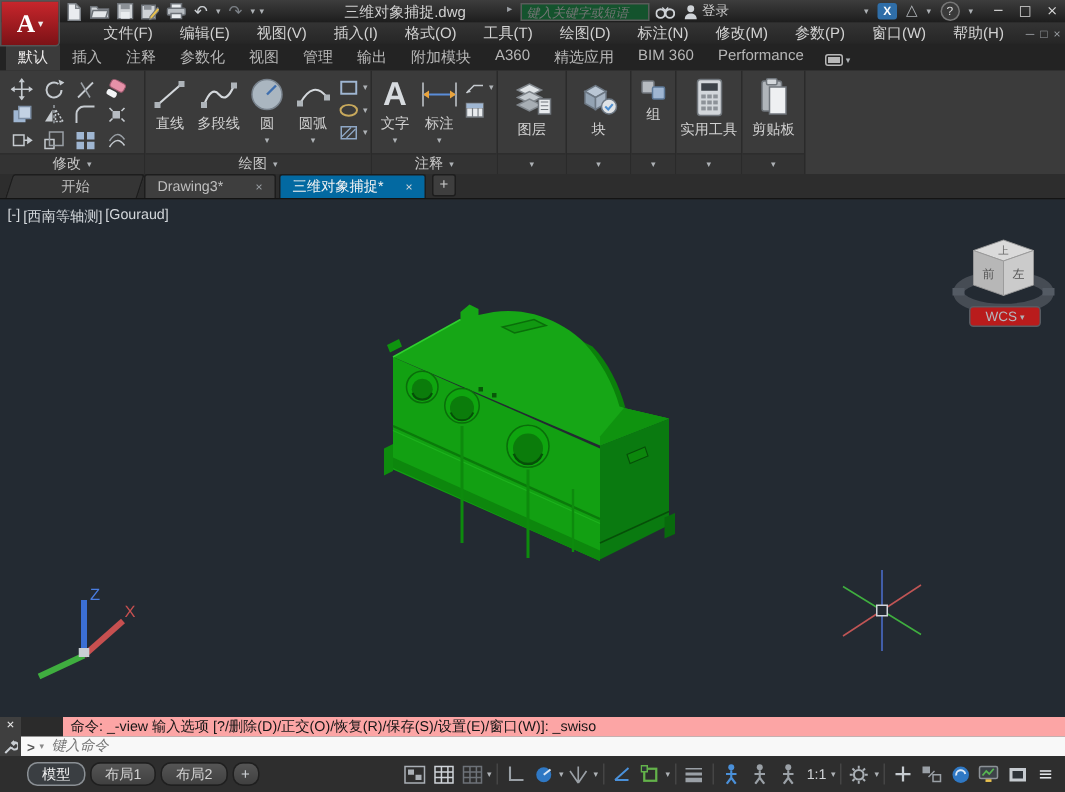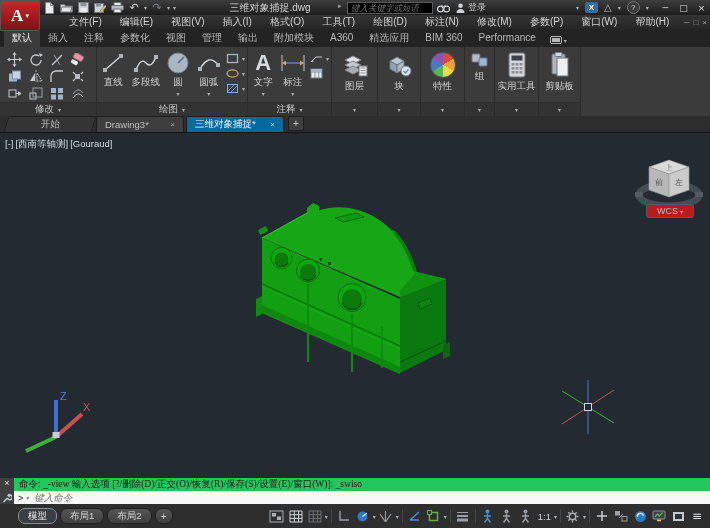--- a/index.html
+++ b/index.html
@@ -13,21 +13,21 @@
            color:#fff;font-weight:bold;font-size:17px;z-index:9;font-family:"Liberation Serif",serif;}
   .applogo .lgcaret{font-size:7px;color:#eee;margin-left:2px;font-family:"DejaVu Sans",sans-serif;}
   .qat{left:42px;top:1px;height:13px;display:flex;align-items:center;gap:3px;}
   .qat svg{display:block}
   .qicon{width:14px;height:12px;display:flex;align-items:center;justify-content:center;}
   .qglyph{font-size:11px;line-height:12px;color:#cfd3d7;font-family:"DejaVu Sans",sans-serif;}
   .dim{color:#7c8187 !important;}
   .tinycaret{font-size:6px;color:#aeb2b6;font-family:"DejaVu Sans",sans-serif;}
   .doctitle{left:180px;top:1px;width:180px;text-align:center;font-size:10px;color:#cfcfcf;}
   .tb-flyout{left:338px;top:2px;font-size:7px;color:#9b9fa4;}
-  .searchbox{left:347px;top:2px;width:84px;height:10px;background:#000000;border:1px solid #5a5a5a;
+  .searchbox{left:347px;top:2px;width:84px;height:10px;background:#14532d;border:1px solid #5a5a5a;
              display:flex;align-items:center;}
   .searchbox input{width:100%;background:transparent;border:0;outline:none;color:#9a9a9a;
                    font-size:8.5px;font-style:italic;padding:0 3px;font-family:inherit;}
   .tb-right{left:436px;top:0;width:274px;height:15px;display:flex;align-items:center;gap:6px;font-size:9px;}
   .signin{display:flex;align-items:center;gap:3px;color:#c9c9c9;}
   .winbtns{position:absolute;right:2px;top:0;display:flex;gap:5px;align-items:center;height:15px;}
   .winbtn{width:13px;height:11px;display:flex;align-items:center;justify-content:center;color:#d9d9d9;
           font-size:9px;font-family:"DejaVu Sans",sans-serif;}
   .xblue{width:13px;height:11px;background:#2f6ea8;border-radius:2px;color:#fff;font-size:8px;
          display:flex;align-items:center;justify-content:center;font-weight:bold;}
@@ -76,22 +76,22 @@
   .canvas{left:0;top:133px;width:710px;height:345px;background:#232a32;overflow:hidden;}
   .vplabel{position:absolute;left:4px;top:5px;font-size:9.5px;color:#d4d8dc;display:flex;gap:0;}
   .vplabel span{padding:0 1px;}
   .wcs-pill{position:absolute;left:646px;top:71px;width:46px;height:12px;border:1px solid #565b62;border-radius:3px;
             background:#b91c1c;color:#b4b9bf;font-size:9px;display:flex;align-items:center;justify-content:center;gap:2px;}
   
   .cmd{left:0;top:478px;width:710px;height:26px;display:flex;}
   .cmdstrip{width:14px;height:26px;background:#3f3f3f;display:flex;flex-direction:column;align-items:center;
             justify-content:space-between;padding:1px 0;box-sizing:border-box;}
   .cmdmain{flex:1;display:flex;flex-direction:column;}
-  .cmdhist{height:13px;background:#22c55e;color:#161616;font-family:Liberation Serif, serif;
-           font-size:9.5px;display:flex;align-items:center;padding-left:5px;white-space:nowrap;overflow:hidden;}
+  .cmdhist{height:13px;background:#fca5a5;color:#161616;font-family:Liberation Sans, sans-serif;
+           font-size:9.5px;display:flex;align-items:center;padding-left:5px;white-space:nowrap;overflow:hidden;margin-left:28px;}
   .cmdinput{height:13px;background:#f8f8f8;display:flex;align-items:center;padding-left:4px;gap:3px;}
   .cmdinput .prompt{color:#555;font-size:9px;font-weight:bold;}
   .cmdinput .tinycaret{color:#888;}
   .cmdinput input{flex:1;border:0;outline:none;background:transparent;font-style:italic;font-size:9.5px;color:#999;
                   font-family:inherit;}
   .cmdx{color:#e8e8e8;font-size:9px;line-height:9px;}
   
   .statusbar{left:0;top:504px;width:710px;height:24px;background:#2e2e2e;display:flex;align-items:center;
              padding:0 4px;box-sizing:border-box;}
   .laytabs{display:flex;align-items:center;gap:3px;margin-left:14px;}
@@ -466,32 +466,20 @@
               <path d="M17.5 19l2 2 3-3.6" fill="none" stroke="#4e8fd0" stroke-width="1.4"></path>
             </svg>
           <span>块</span>
         </div>
       </div>
       <div class="plabel">
         <span class="tinycaret">▾</span>
       </div>
     </div>
 
-    <div class="panel" style="width:44px">
-      <div class="pbody">
-        <div class="bigbtn">
-          <span style="width:24px;height:24px;border-radius:50%;border:1px solid #555;
-                background:conic-gradient(#d94b3f 0 16%, #e8a33d 16% 33%, #e6d94a 33% 50%, #57b552 50% 66%, #4a79c9 66% 83%, #8a55b5 83% 100%);"></span>
-          <span>特性</span>
-        </div>
-      </div>
-      <div class="plabel">
-        <span class="tinycaret">▾</span>
-      </div>
-    </div>
 
     <div class="panel" style="width:30px">
       <div class="pbody">
         <div class="bigbtn">
           <svg width="18" height="16" viewBox="0 0 18 16">
               <rect x="1" y="2" width="8" height="8" rx="1" fill="#b6bbc1" stroke="#70767c"></rect>
               <rect x="8" y="6" width="8" height="8" rx="1" fill="#9fb6d2" stroke="#5e7a99"></rect>
             </svg>
           <span>组</span>
         </div>

